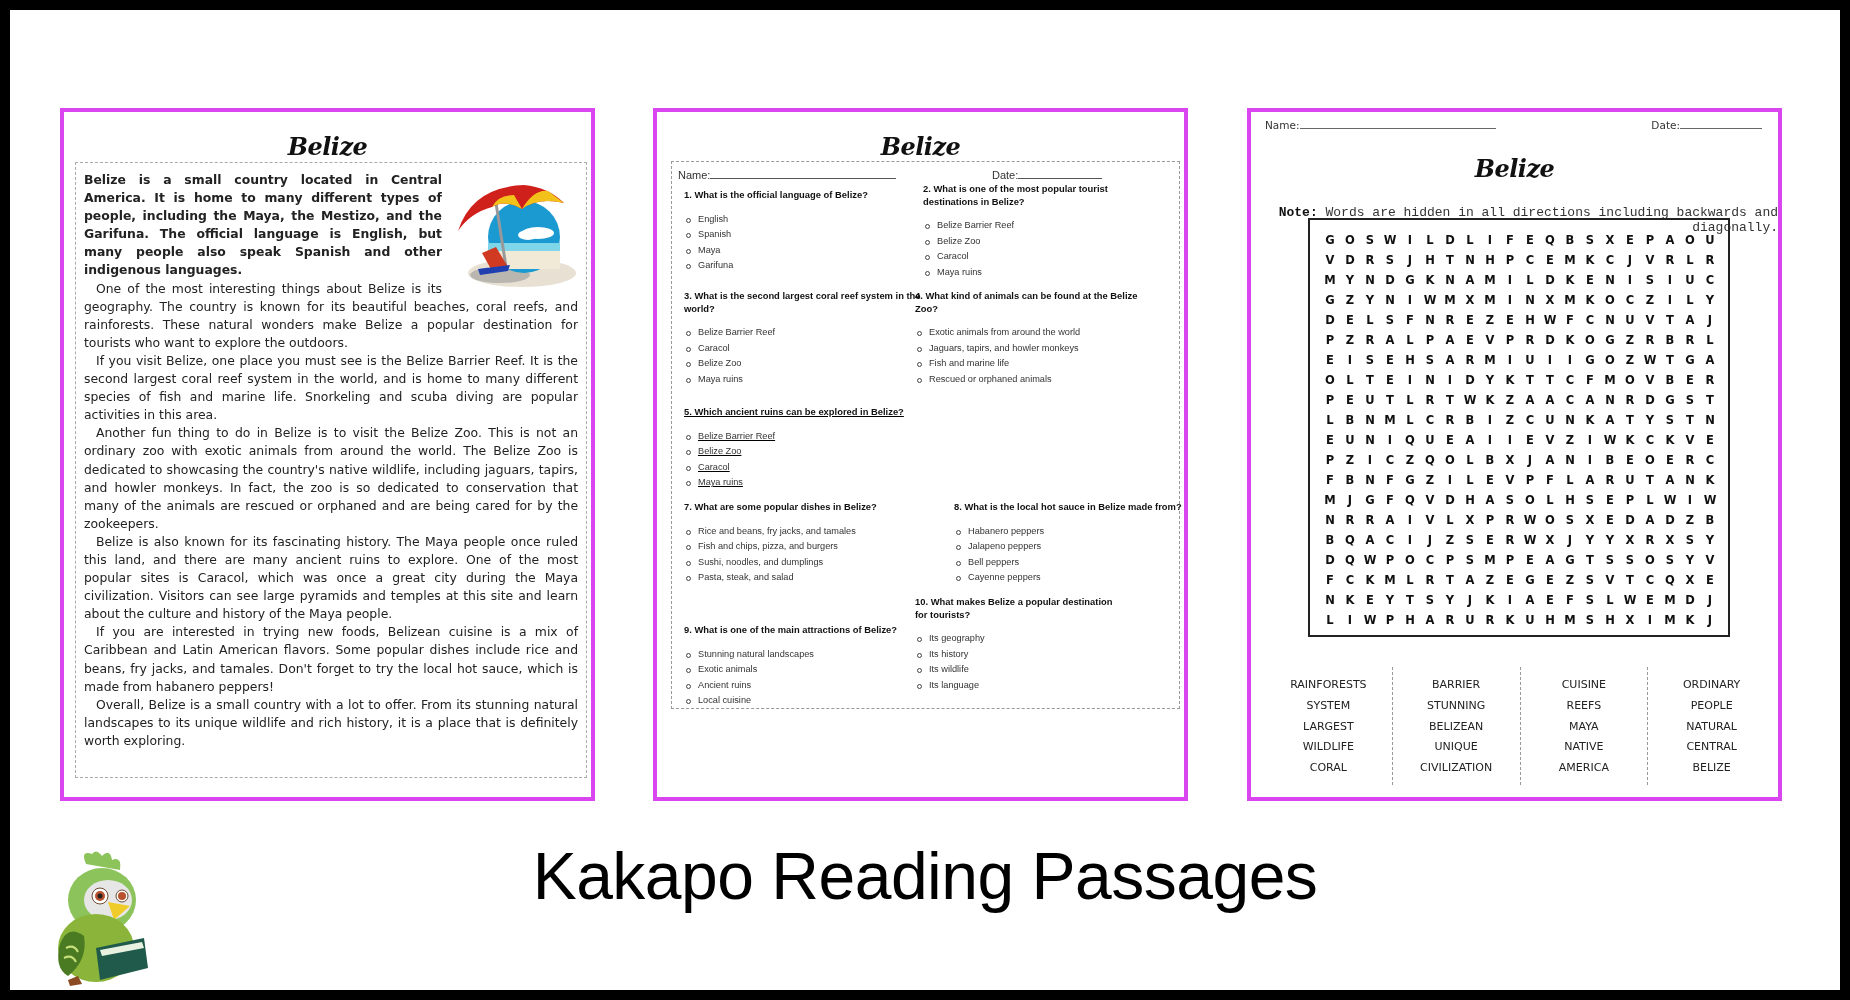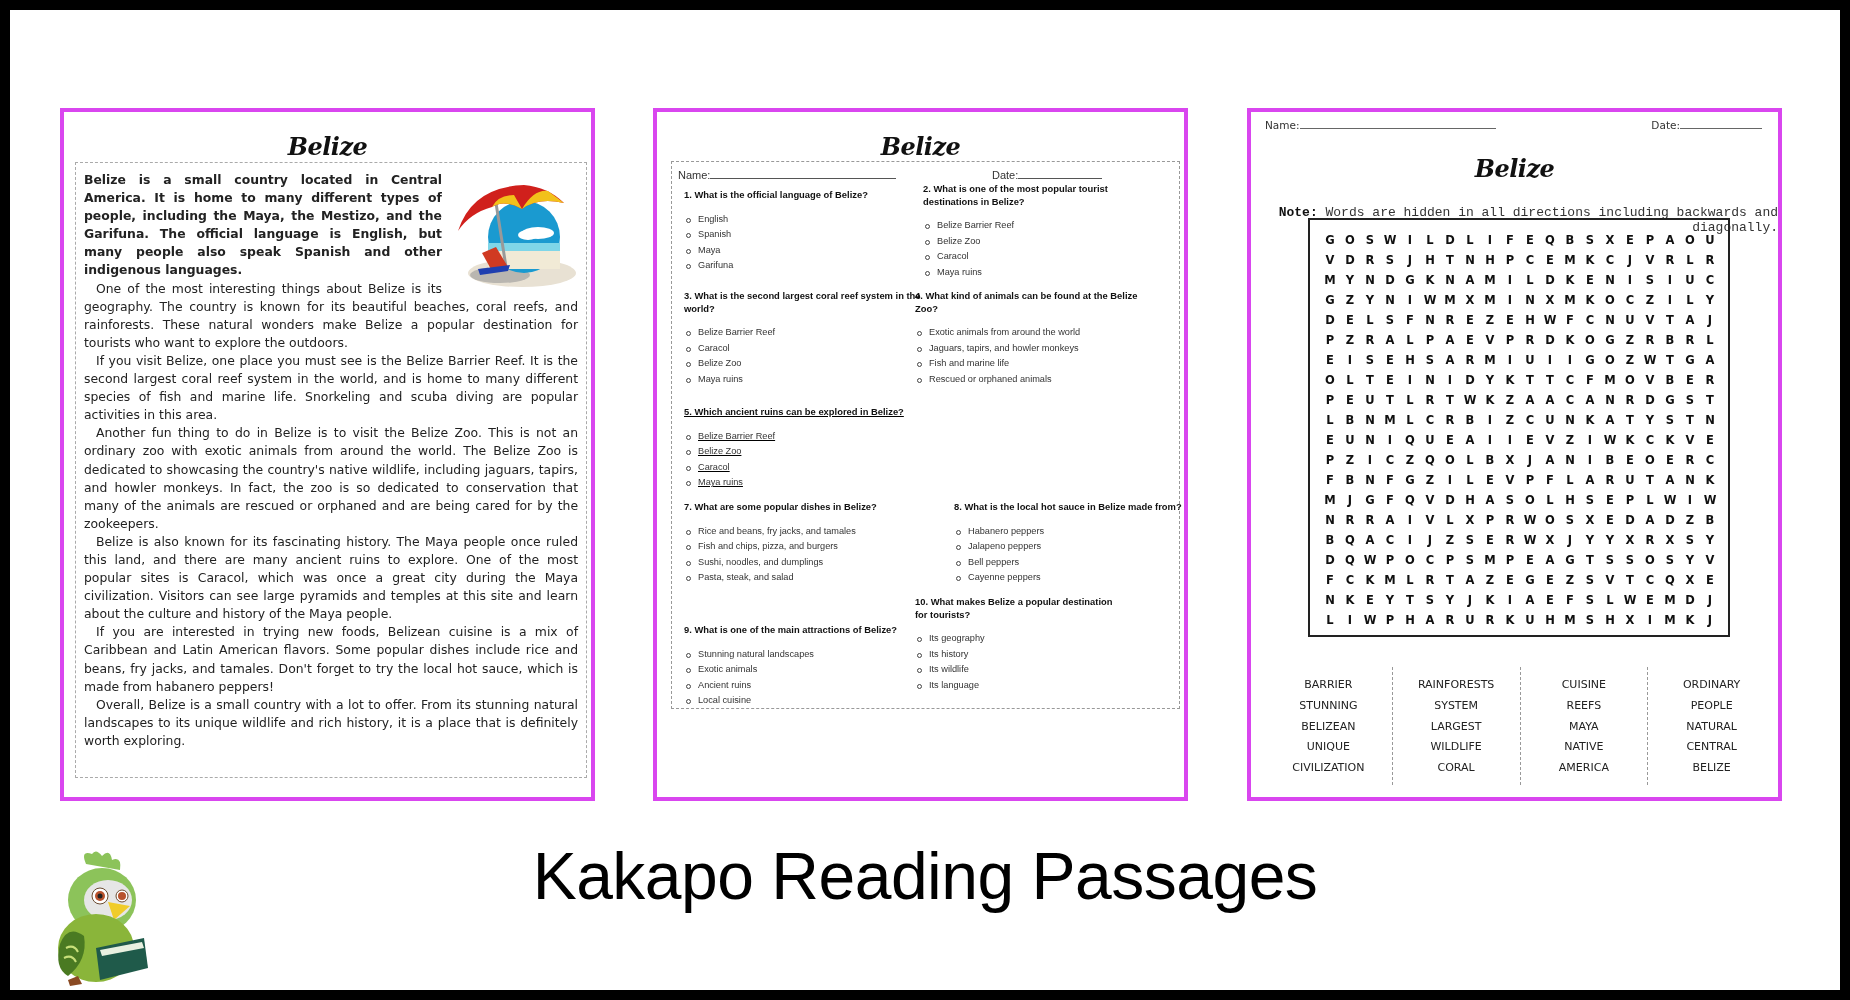--- a/index.html
+++ b/index.html
@@ -684,32 +684,32 @@
           <span class="ws-cell">H</span>
           <span class="ws-cell">X</span>
           <span class="ws-cell">I</span>
           <span class="ws-cell">M</span>
           <span class="ws-cell">K</span>
           <span class="ws-cell">J</span>
         </div>
       </div>
     <div class="ws-words" id="ws-words">
         <div class="ws-col">
+          <div class="ws-word">RAINFORESTS</div>
+          <div class="ws-word">SYSTEM</div>
+          <div class="ws-word">LARGEST</div>
+          <div class="ws-word">WILDLIFE</div>
+          <div class="ws-word">CORAL</div>
+        </div>
+        <div class="ws-col">
           <div class="ws-word">BARRIER</div>
           <div class="ws-word">STUNNING</div>
           <div class="ws-word">BELIZEAN</div>
           <div class="ws-word">UNIQUE</div>
           <div class="ws-word">CIVILIZATION</div>
-        </div>
-        <div class="ws-col">
-          <div class="ws-word">RAINFORESTS</div>
-          <div class="ws-word">SYSTEM</div>
-          <div class="ws-word">LARGEST</div>
-          <div class="ws-word">WILDLIFE</div>
-          <div class="ws-word">CORAL</div>
         </div>
         <div class="ws-col">
           <div class="ws-word">CUISINE</div>
           <div class="ws-word">REEFS</div>
           <div class="ws-word">MAYA</div>
           <div class="ws-word">NATIVE</div>
           <div class="ws-word">AMERICA</div>
         </div>
         <div class="ws-col">
           <div class="ws-word">ORDINARY</div>

